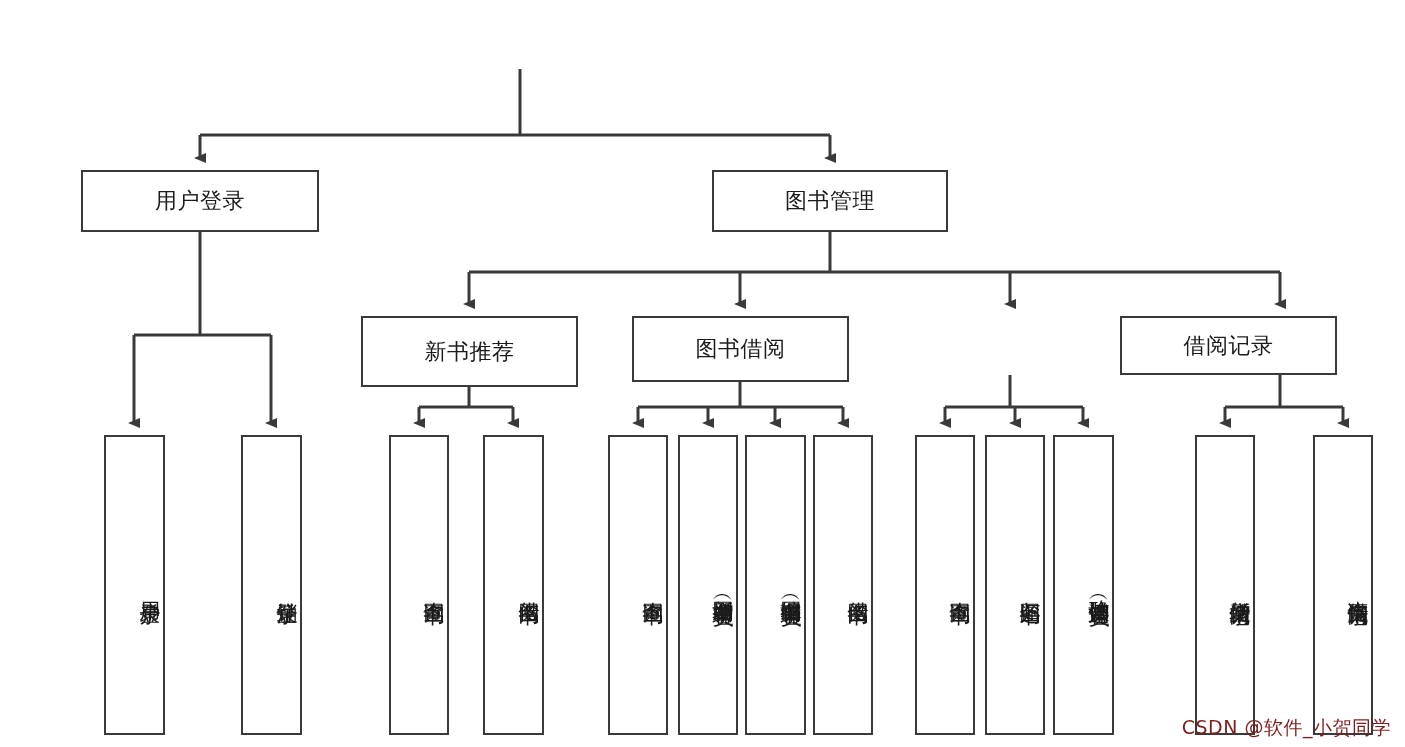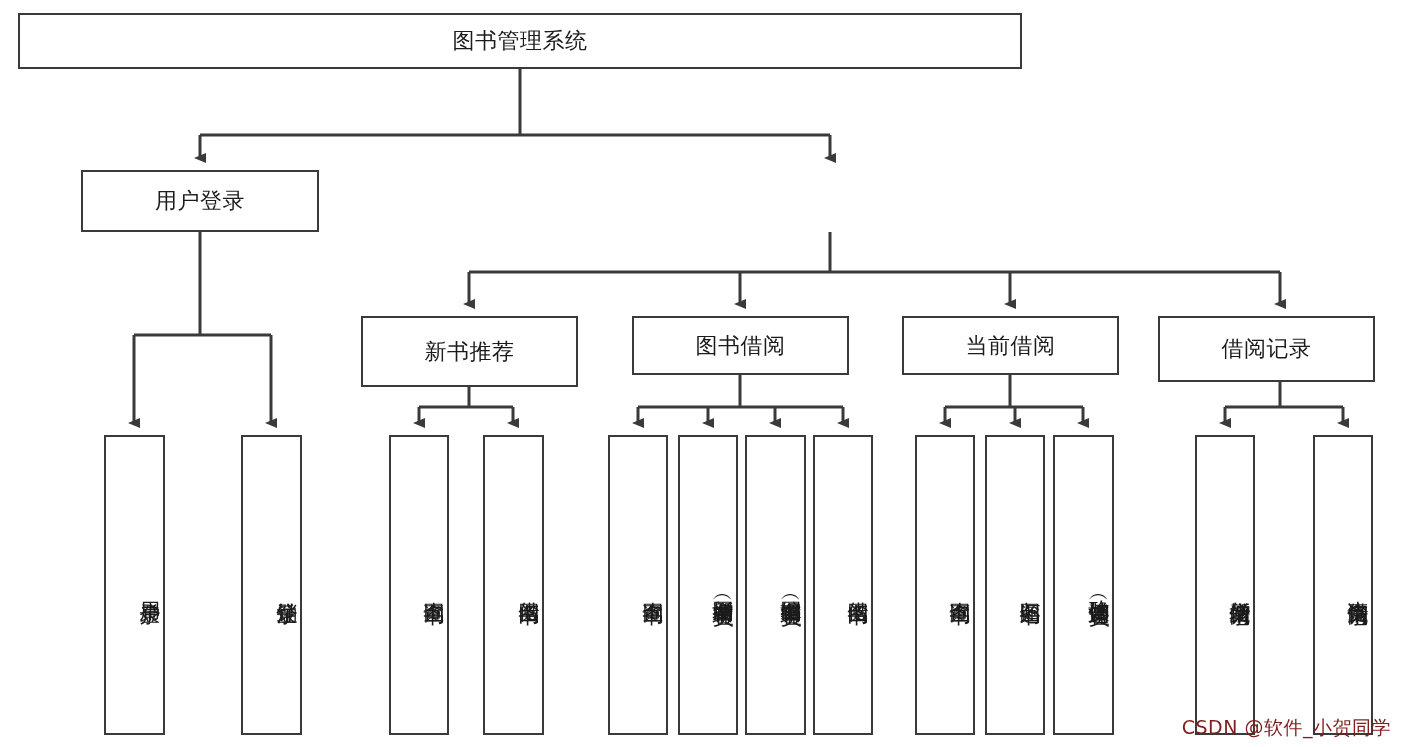--- a/index.html
+++ b/index.html
@@ -123,38 +123,35 @@
     </g>
 
     <g stroke="#3a3a3a" stroke-width="3" fill="none">
       <path d="M1280,375 L1280,407"></path>
       <path d="M1225,407 L1343,407"></path>
       <path d="M1225,407 L1225,423" marker-end="url(#arrow)"></path>
       <path d="M1343,407 L1343,423" marker-end="url(#arrow)"></path>
     </g>
   </svg>
 
-  <div class="node horizontal" style="left:18px; top:13px; width:1004px; height:56px;">
-    <span class="label">图书管理系统</span>
-  </div>
 
   <div class="node horizontal" style="left:81px; top:170px; width:238px; height:62px;">
     <span class="label">用户登录</span>
+  </div>
+  <div class="node horizontal" style="left:712px; top:170px; width:236px; height:62px;">
+    <span class="label">图书管理</span>
   </div>
 
   <div class="node horizontal" style="left:361px; top:316px; width:217px; height:71px;">
     <span class="label">新书推荐</span>
   </div>
-  <div class="node horizontal" style="left:632px; top:316px; width:217px; height:59px;">
+  <div class="node horizontal" style="left:632px; top:316px; width:217px; height:66px;">
     <span class="label">图书借阅</span>
   </div>
-  <div class="node horizontal" style="left:902px; top:316px; width:217px; height:59px;">
-    <span class="label">当前借阅</span>
-  </div>
-  <div class="node horizontal" style="left:1158px; top:316px; width:217px; height:66px;text-align:center;">
+  <div class="node horizontal" style="left:1120px; top:316px; width:217px; height:59px;text-align:center;">
     <span class="label">借阅记录</span>
   </div>
 
   <div class="node vertical" style="left:104px; top:435px; width:61px; height:300px;">
     <span class="label">用户登录</span>
   </div>
   <div class="node vertical" style="left:241px; top:435px; width:61px; height:300px;">
     <span class="label">注销登录</span>
   </div>
   <div class="node vertical" style="left:389px; top:435px; width:60px; height:300px;">

